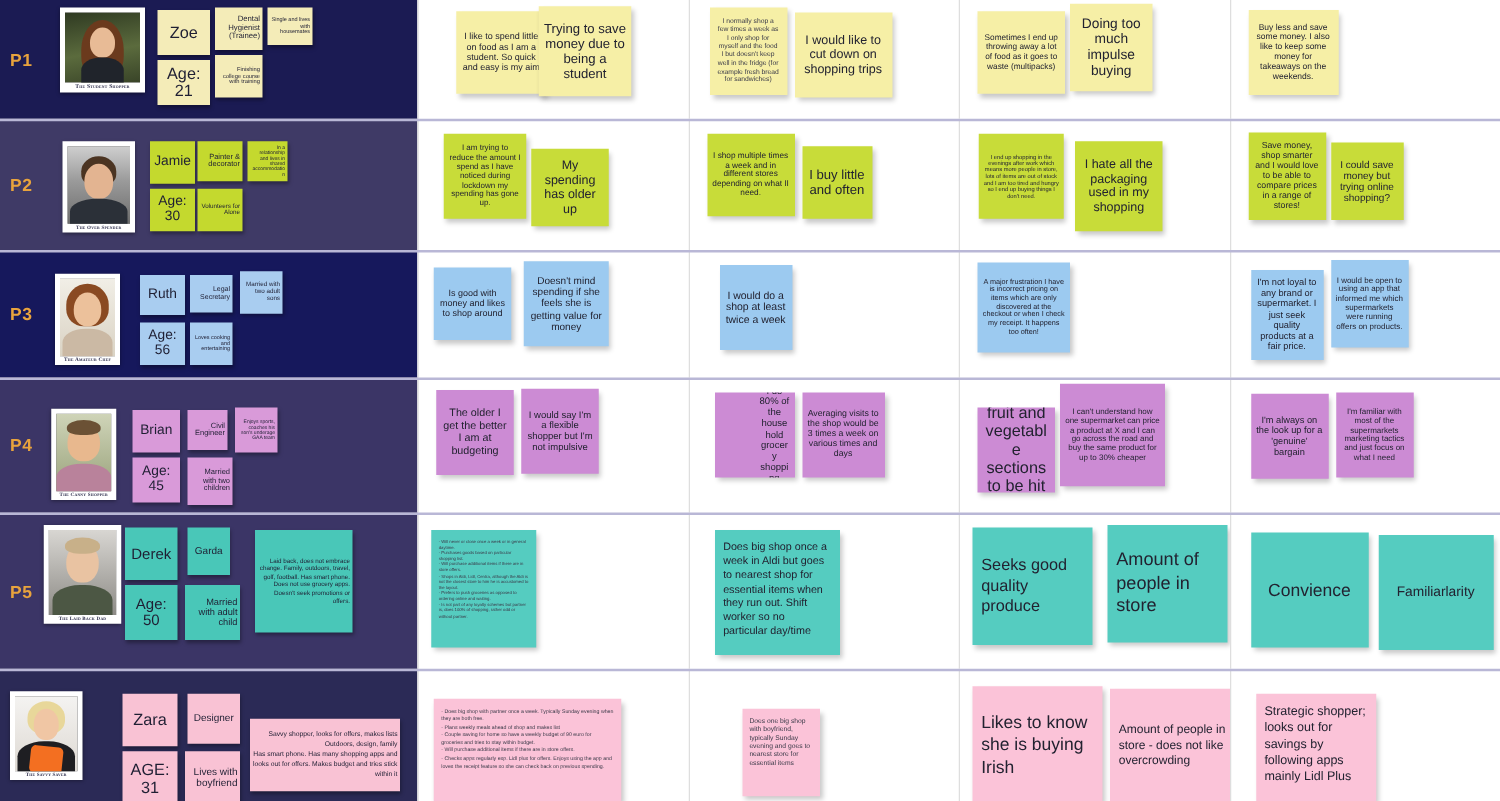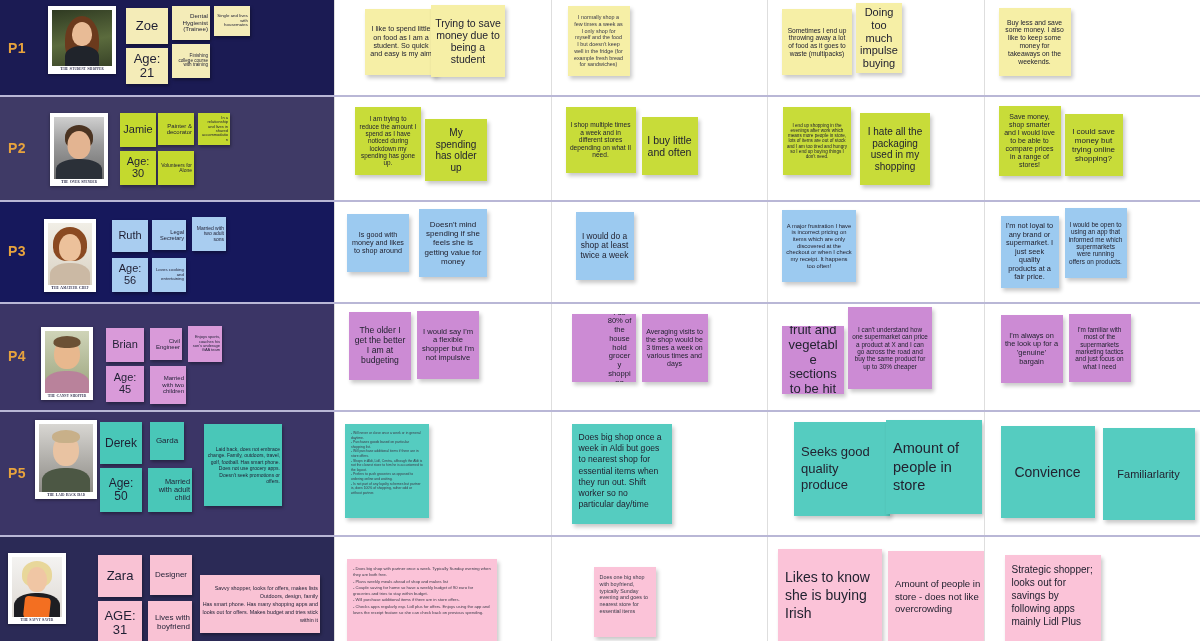--- a/index.html
+++ b/index.html
@@ -174,24 +174,25 @@
       <div class="pnote" style="left:214px;top:6px;width:36px;height:30px;background:#f4ecb8;font-size:4.4px;">Single and lives with housemates</div>
       <div class="pnote" style="left:172px;top:44px;width:38px;height:34px;background:#f4ecb8;font-size:4.6px;">Finishing college course with training</div>
     </div>
 
     <div class="col-pane">
       <div class="sticky" style="left:30px;top:9px;width:72px;height:66px;background:#f6efa6;font-size:7.2px;">I like to spend little on food as I am a student. So quick and easy is my aim</div>
       <div class="sticky" style="left:96px;top:5px;width:74px;height:72px;background:#f6efa6;font-size:10.5px;">Trying to save money due to being a student</div>
     </div>
     <div class="col-pane">
       <div class="sticky tiny" style="left:16px;top:6px;width:62px;height:70px;background:#f6efa6;font-size:5.4px;text-align:center;align-items:center;justify-content:center;">I normally shop a few times a week as I only shop for myself and the food I but doesn't keep well in the fridge (for example fresh bread for sandwiches)</div>
+      <div class="sticky" style="left:84px;top:10px;width:78px;height:68px;background:#f6efa6;font-size:10px;">I would like to cut down on shopping trips</div>
     </div>
     <div class="col-pane">
       <div class="sticky" style="left:14px;top:9px;width:70px;height:66px;background:#f6efa6;font-size:6.6px;">Sometimes I end up throwing away a lot of food as it goes to waste (multipacks)</div>
-      <div class="sticky" style="left:88px;top:3px;width:46px;height:70px;background:#f6efa6;font-size:11px;">Doing too much impulse buying</div>
+      <div class="sticky" style="left:88px;top:3px;width:66px;height:70px;background:#f6efa6;font-size:11px;">Doing too much impulse buying</div>
     </div>
     <div class="col-pane">
       <div class="sticky" style="left:14px;top:8px;width:72px;height:68px;background:#f6efa6;font-size:6.8px;">Buy less and save some money. I also like to keep some money for takeaways on the weekends.</div>
     </div>
   </div>
 
   <div class="row" style="top:95px;height:105px;">
     <div class="row-sep"></div>
     <div class="persona-pane" style="background:#3f3a66;">
       <div class="p-label">P2</div>
@@ -348,21 +349,21 @@
 - Purchases goods based on particular shopping list.
 - Will purchase additional items if there are in store offers.
 - Shops in Aldi, Lidl, Centra, although the Aldi is not the closest store to him he is accustomed to the layout.
 - Prefers to push groceries as opposed to ordering online and waiting.
 - Is not part of any loyalty schemes but partner is, does 100% of shopping, rather odd or without partner.</div>
     </div>
     <div class="col-pane">
       <div class="sticky left-align" style="left:20px;top:14px;width:100px;height:100px;background:#55ccc0;font-size:8.6px;">Does big shop once a week in Aldi but goes to nearest shop for essential items when they run out. Shift worker so no particular day/time</div>
     </div>
     <div class="col-pane">
-      <div class="sticky left-align" style="left:26px;top:12px;width:96px;height:94px;background:#55ccc0;font-size:13px;align-items:center;">Seeks good quality produce</div>
+      <div class="sticky left-align" style="left:10px;top:12px;width:96px;height:94px;background:#55ccc0;font-size:13px;align-items:center;">Seeks good quality produce</div>
       <div class="sticky left-align" style="left:118px;top:10px;width:96px;height:94px;background:#55ccc0;font-size:14.5px;align-items:center;">Amount of people in store</div>
     </div>
     <div class="col-pane">
       <div class="sticky" style="left:16px;top:16px;width:94px;height:92px;background:#55ccc0;font-size:14px;">Convience</div>
       <div class="sticky" style="left:118px;top:18px;width:92px;height:92px;background:#55ccc0;font-size:11px;">Familiarlarity</div>
     </div>
   </div>
 
   <div class="row" style="top:535px;height:106px;">
     <div class="row-sep"></div>

